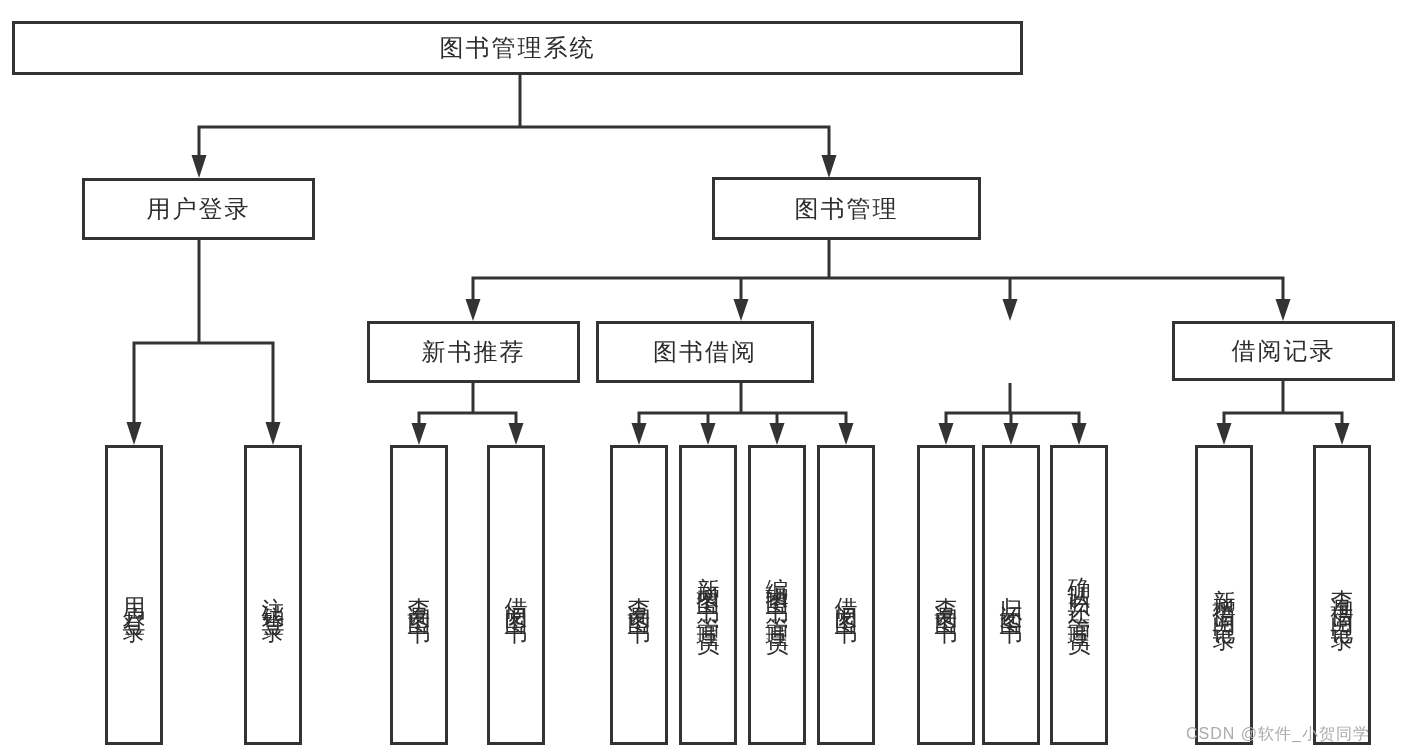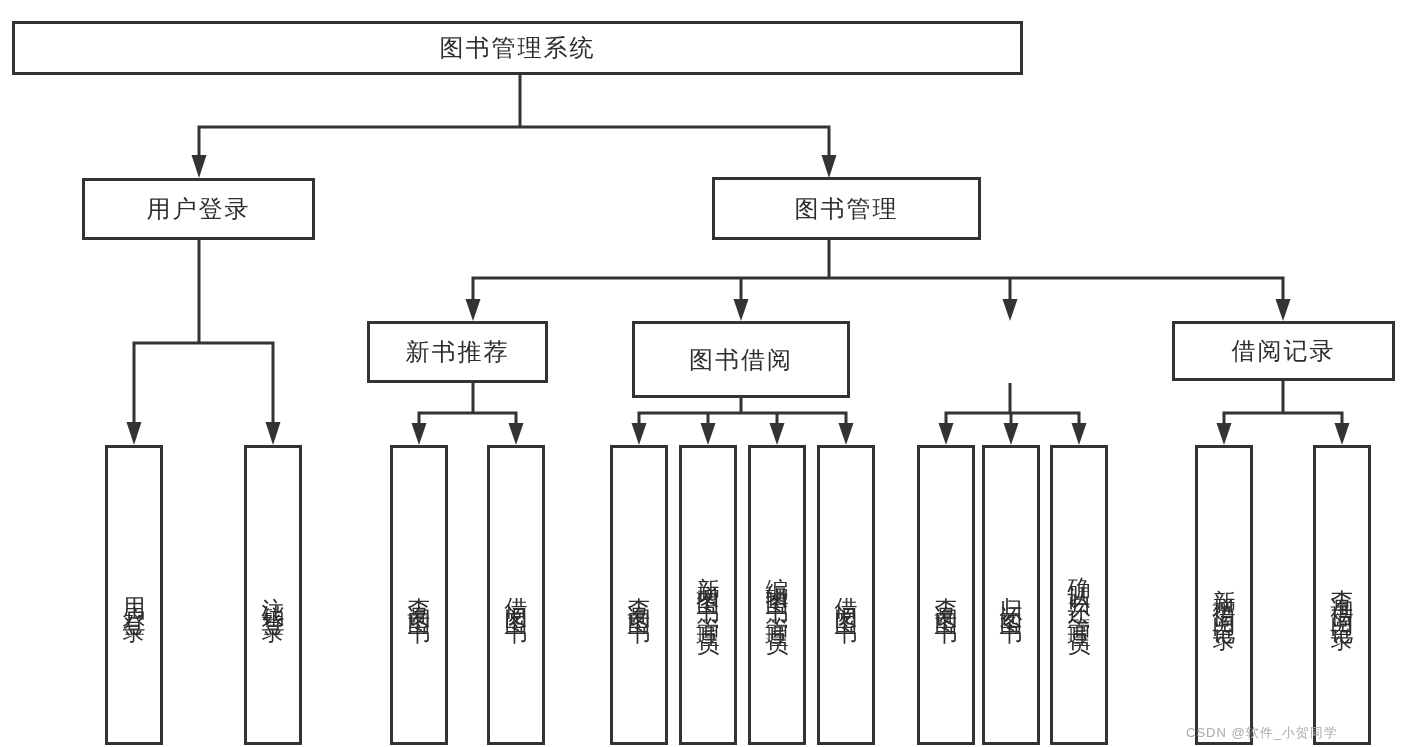--- a/index.html
+++ b/index.html
@@ -20,21 +20,21 @@
     display:flex;align-items:center;justify-content:center;
     color:#2d2d2d;
   }
   .h{font-size:24px;letter-spacing:2px;white-space:nowrap;}
   .v{
     writing-mode:vertical-rl;text-orientation:mixed;
     font-size:23px;letter-spacing:8px;line-height:1;
   }
   .watermark{
     position:absolute;left:1186px;top:716px;z-index:5;
-    font-size:13px;color:#ababab;letter-spacing:1px;white-space:nowrap;
+    font-size:16px;color:#ababab;letter-spacing:1px;white-space:nowrap;
   }
 </style>
 </head>
 <body>
 
 <div id="canvas">
 
   <svg id="wires" viewBox="0 0 1405 747" xmlns="http://www.w3.org/2000/svg">
     <g>
       <path d="M520,67 V119"></path>
@@ -94,24 +94,24 @@
     <span>图书管理系统</span>
   </div>
 
   <div class="node h" style="left:82px;top:170px;width:233px;height:62px">
     <span>用户登录</span>
   </div>
   <div class="node h" style="left:712px;top:169px;width:269px;height:63px">
     <span>图书管理</span>
   </div>
 
-  <div class="node h" style="left:367px;top:313px;width:181px;height:62px">
+  <div class="node h" style="left:367px;top:313px;width:213px;height:62px">
     <span>新书推荐</span>
   </div>
-  <div class="node h" style="left:632px;top:313px;width:218px;height:77px">
+  <div class="node h" style="left:596px;top:313px;width:218px;height:62px">
     <span>图书借阅</span>
   </div>
   <div class="node h" style="left:1172px;top:313px;width:223px;height:60px">
     <span>借阅记录</span>
   </div>
 
   <div class="node v" style="left:105px;top:437px;width:58px;height:300px">
     <span>用户登录</span>
   </div>
   <div class="node v" style="left:244px;top:437px;width:58px;height:300px">

